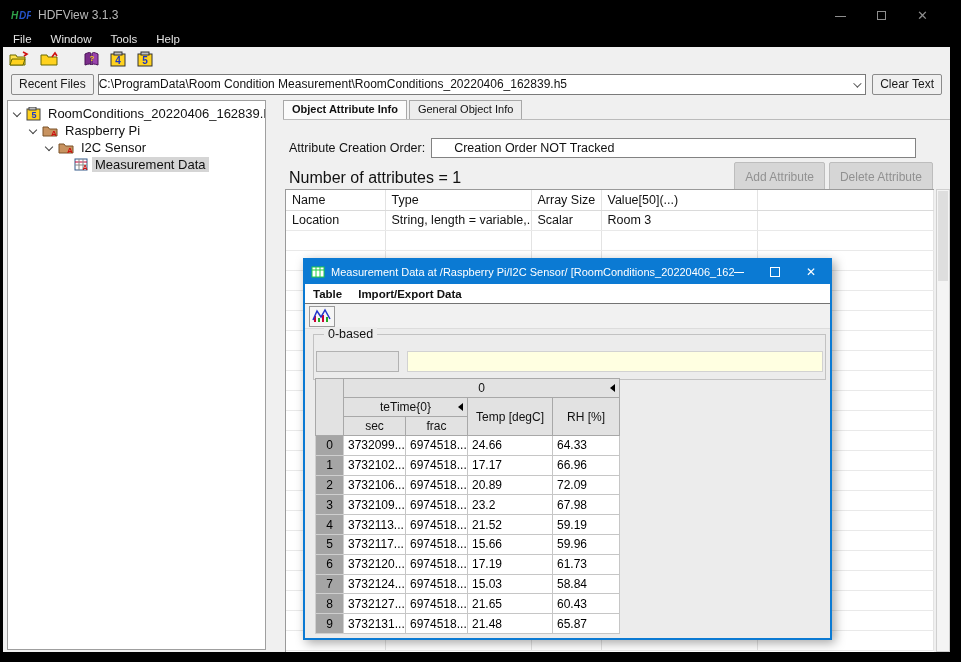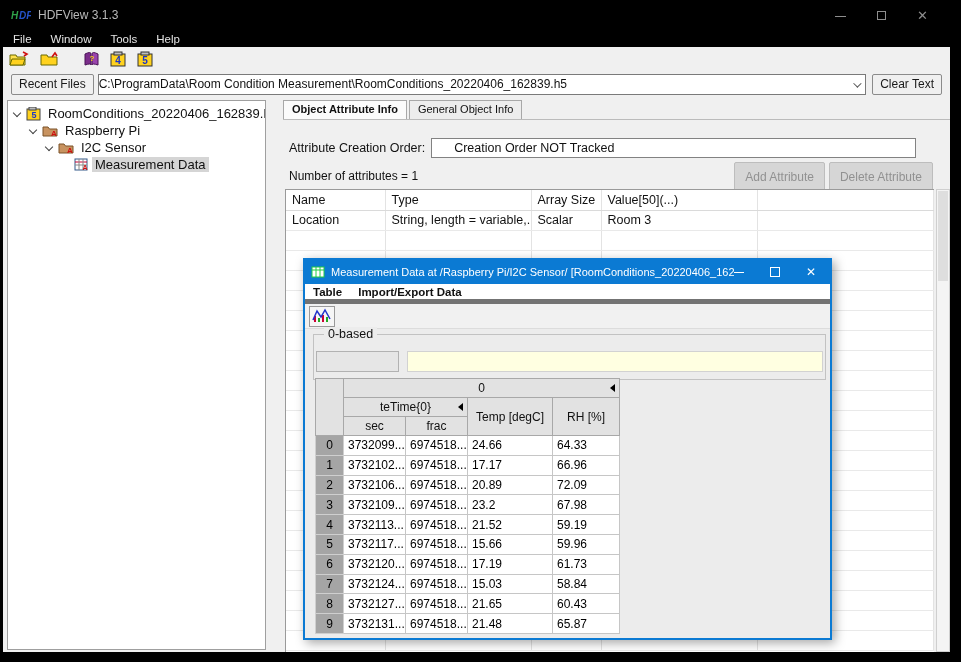--- a/index.html
+++ b/index.html
@@ -43,21 +43,21 @@
   .right-panel { position:absolute; left:280px; top:2px; width:667px; height:552px; }
   .tabs { display:flex; height:19px; }
   .tab { font-size:11px; padding:2px 8px 0 8px; border:1px solid #a8a8a8; border-bottom:none; color:#111; }
   .tab.active { background:#fbfbfb; font-weight:bold; }
   .tab.inactive { background:#ededed; margin-left:2px; }
   .tab-body { position:absolute; left:0; top:19px; right:0; bottom:0; border-top:1px solid #bbb; background:#f0f0f0; }
   .attr-order-row { position:absolute; left:6px; top:18px; right:34px; display:flex; align-items:center; }
   .attr-order-label { font-size:12.5px; color:#111; margin-right:6px; white-space:nowrap; }
   .field { height:20px; background:#fff; border:1px solid #828282; font-size:12.5px; color:#111;
            display:flex; align-items:center; padding-left:22px; flex:1; }
-  .attr-count { position:absolute; left:6px; top:49px; font-size:12px; color:#111; }
+  .attr-count { position:absolute; left:6px; top:49px; font-size:16px; color:#111; }
   .attr-btns { position:absolute; right:17px; top:42px; display:flex; gap:4px; }
   .btn-disabled { background:#d6d6d6; border:1px solid #bdbdbd; color:#919191; font-size:12px;
                   height:30px; padding:0 10px; border-radius:2px; font-family:inherit; }
   .attr-table-wrap { position:absolute; left:2px; top:69px; right:16px; bottom:0; background:#fff;
                      border-left:1px solid #9a9a9a; border-top:1px solid #9a9a9a; overflow:hidden; }
   table.attr { border-collapse:collapse; table-layout:fixed; width:100%; }
   table.attr col.c0{width:99px} table.attr col.c1{width:146px} table.attr col.c2{width:70px} table.attr col.c3{width:156px}
   table.attr td { height:20px; font-size:12.5px; color:#111; padding:0 0 0 6px; border-right:1px solid #e3e3e3;
                   border-bottom:1px solid #e9e9e9; white-space:nowrap; overflow:hidden; }
   table.attr tr.hdr td { border-bottom:1px solid #dadada; }
@@ -69,21 +69,21 @@
   .child-window { position:absolute; left:303px; top:258px; width:529px; height:382px;
                   border:2px solid #0b7ad3; background:#ececec; box-shadow:3px 3px 10px rgba(0,0,0,.35); }
   .c-titlebar { height:24px; background:#0b7ad3; display:flex; align-items:center; padding:0 6px; }
   .c-title { color:#fff; font-size:11px; margin-left:6px; flex:1; white-space:nowrap; overflow:hidden; }
   .c-controls { display:flex; align-items:center; gap:26px; padding-right:8px; }
   .cc { position:relative; width:10px; height:10px; display:inline-block; }
   .cc-min::after { content:""; position:absolute; left:0; right:0; top:5px; border-top:1px solid #fff; }
   .cc-max::after { content:""; position:absolute; inset:0; border:1px solid #fff; }
   .cc-close { color:#fff; font-size:12px; line-height:10px; width:auto; }
   .c-menubar { height:20px; background:#fff; display:flex; align-items:center; gap:16px; padding-left:8px;
-               border-bottom:5px solid #737373; }
+               border-bottom:1px solid #737373; }
   .c-menubar .mi { font-size:11.5px; font-weight:600; color:#111; }
   .c-toolbar { height:25px; background:#f1f1f1; border-bottom:1px solid #dcdcdc; display:flex; align-items:center; padding-left:4px; }
   .chart-btn { width:26px; height:21px; border:1px solid #9a9a9a; background:#f6f6f6; display:flex;
                align-items:center; justify-content:center; }
   .groupbox { position:absolute; left:8px; top:74px; width:513px; height:46px; border:1px solid #c2c2c2; }
   .group-label { position:absolute; left:10px; top:-8px; background:#ececec; padding:0 4px; font-size:12.5px; color:#111; }
   .sel-field { position:absolute; left:2px; top:16px; width:83px; height:21px; background:#e6e6e6; border:1px solid #b2b2b2; }
   .cell-field { position:absolute; left:93px; top:16px; width:416px; height:21px; background:#ffffe1; border:1px solid #d2d2d2; }
   .m-table-wrap { position:absolute; left:10px; top:118px; }
   table.mtab { border-collapse:collapse; table-layout:fixed; }

